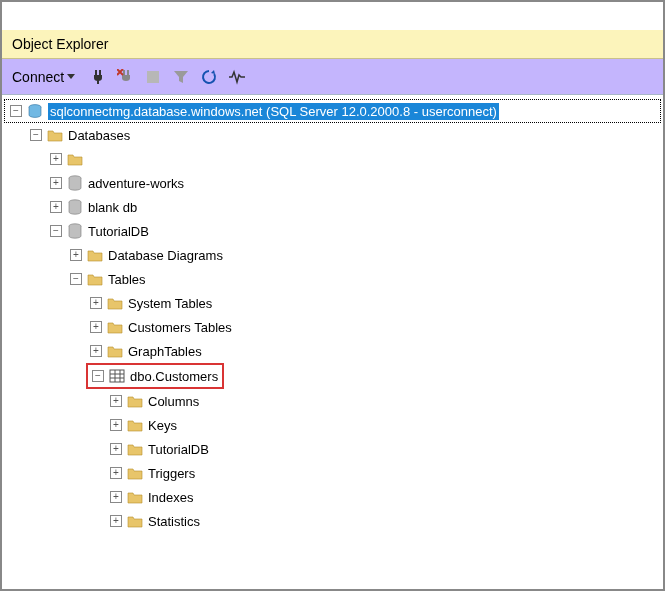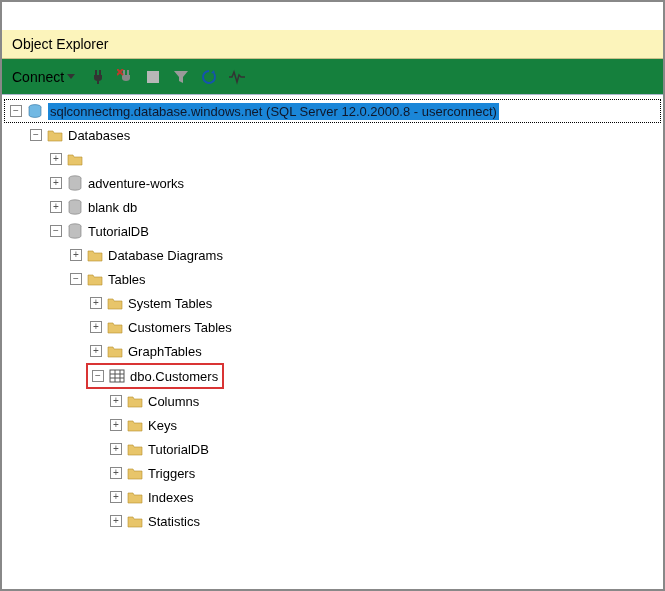--- a/index.html
+++ b/index.html
@@ -19,21 +19,21 @@
     flex-direction: column;
   }
   .titlebar {
     background: #fcf4bb;
     border-bottom: 1px solid #c9c18a;
     padding: 6px 10px;
     font-size: 14px;
     margin-top: 28px;
   }
   .toolbar {
-    background: #15803d;
+    background: #c4b5fd;
     border-bottom: 1px solid #a9b5c9;
     padding: 4px 6px;
     display: flex;
     align-items: center;
     gap: 8px;
     height: 36px;
   }
   .connect-btn {
     display: flex;
     align-items: center;
@@ -75,21 +75,21 @@
   .node-icon {
     width: 18px;
     height: 16px;
     margin-right: 4px;
     display:flex; align-items:center; justify-content:center;
     flex-shrink:0;
   }
   .label { cursor: default; }
   .selected .label {
     background: #1a86d8;
-    color: #0f172a;
+    color: #ffffff;
     padding: 1px 2px;
   }
   .selected { outline: 1px dotted #000; outline-offset: -1px; }
   .highlight-box {
     border: 2px solid #d93434;
     padding: 0 4px 0 0;
     display: inline-flex;
     align-items: center;
     height: 26px;
   }

